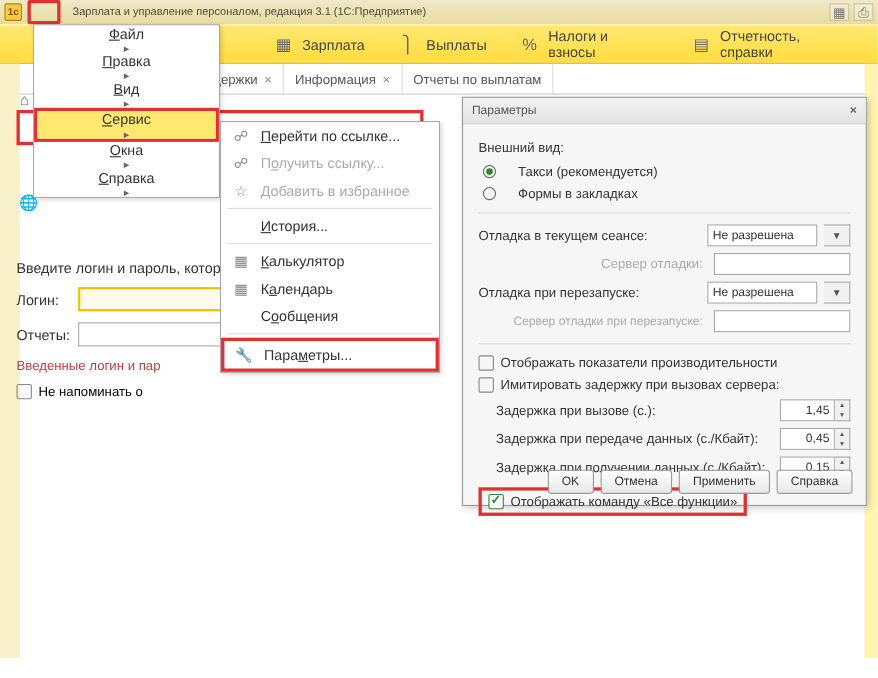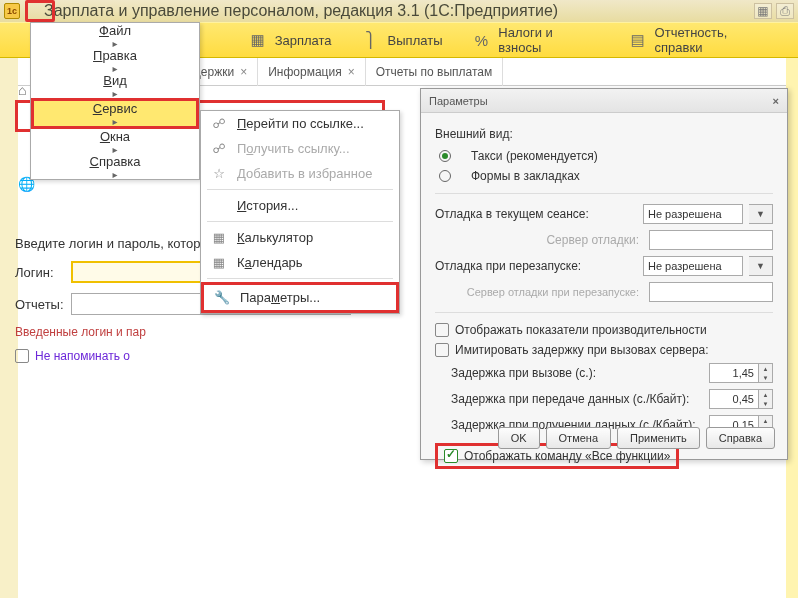--- a/index.html
+++ b/index.html
@@ -1,41 +1,41 @@
 <!DOCTYPE html>
 <html><head>
 <meta charset="utf-8">
 <style>
   * { box-sizing: border-box; margin: 0; padding: 0; font-family: Arial, sans-serif; }
   body { width: 798px; height: 616px; background: #fff; position: relative; overflow: hidden; font-size: 12px; color: #333; }
 
-  .titlebar { height: 22px; background: linear-gradient(#f0e8c8,#e8dca0); display: flex; align-items: center; padding: 0 4px; gap: 24px; }
+  .titlebar { height: 22px; background: linear-gradient(#f0e8c8,#e8dca0); display: flex; align-items: center; padding: 0 4px; gap: 0; }
   .app-icon { width: 16px; height: 16px; background: #f7c948; border: 1px solid #b08a00; border-radius: 2px; display: flex; align-items: center; justify-content: center; font-size: 9px; font-weight: bold; color: #8a4a00; }
-  .title-text { font-size: 16px; color: #4a4a3a; }
+  .title-text { font-size: 10px; color: #4a4a3a; margin-left: 46px; }
   .titlebar-right { margin-left: auto; display: flex; gap: 4px; }
   .tb-btn { width: 18px; height: 16px; background: rgba(255,255,255,.3); border: 1px solid #ccc0a0; display:flex; align-items:center; justify-content:center; color:#777; }
 
   .ribbon { height: 36px; background: linear-gradient(#ffe870,#ffdc40); border-top: 1px solid #fff2a0; border-bottom: 1px solid #d4b800; display: flex; align-items: center; padding: 0 20px; gap: 30px; }
   .ribbon-item { display: flex; align-items: center; gap: 8px; font-size: 13px; color: #444; }
   .ribbon-icon { width: 18px; height: 16px; color: #666; display:flex; align-items:center; justify-content:center; font-size:15px; }
 
   .tabs { height: 28px; border-bottom: 1px solid #ccc; display: flex; align-items: center; padding-left: 20px; gap: 0; }
   .tab { height: 28px; padding: 0 10px; display: flex; align-items: center; gap: 6px; font-size: 12px; color: #555; border-right: 1px solid #ddd; }
   .tab-close { color: #888; font-size: 12px; }
   .tab-star { color: #f0c000; }
 
   .login-area { position: absolute; left: 15px; top: 198px; width: 380px; }
   .login-hl { border: 3px solid #e03030; padding: 8px; width: 370px; height: 32px; }
   .login-prompt { margin-top: 10px; font-size: 13px; color: #333; }
   .login-row { display: flex; align-items: center; margin-top: 10px; gap: 6px; }
   .login-label { width: 50px; font-size: 13px; }
   .login-input { width: 280px; height: 22px; border: 1px solid #aaa; padding: 0 4px; }
   .login-input.hl { border: 2px solid #f0c000; background: #fffbe8; }
   .login-note { color: #c04040; font-size: 12px; margin-top: 10px; }
-  .login-chk { display: flex; align-items: center; gap: 6px; margin-top: 10px; font-size: 12px; color: #6d28d9; }
+  .login-chk { display: flex; align-items: center; gap: 6px; margin-top: 10px; font-size: 12px; color: #000000; }
   .chkbox { width: 14px; height: 14px; border: 1px solid #888; border-radius: 2px; }
 
   .menu1 { position: absolute; left: 30px; top: 22px; width: 170px; background: #fff; border: 1px solid #aaa; box-shadow: 2px 2px 4px rgba(0,0,0,.15); }
   .menu1-item { height: 25px; display: flex; align-items: center; padding: 0 16px; font-size: 13px; color: #333; justify-content: space-between; flex-direction: column; }
   .menu1-item.hl { background: #ffe870; }
   .menu1 .hl-border { border: 3px solid #e03030; }
   .underline { text-decoration: underline; }
   .arrow { color: #666; font-size: 10px; }
 
   .menu2 { position: absolute; left: 200px; top: 110px; width: 200px; background: #fff; border: 1px solid #aaa; box-shadow: 2px 2px 4px rgba(0,0,0,.15); }
@@ -200,20 +200,24 @@
     </div>
   <div class="menu2-sep"></div>
   <div class="menu2-item">
       <span class="menu2-icon">▦</span>
       <span><span class="underline">К</span>алькулятор</span>
     </div>
   <div class="menu2-item">
       <span class="menu2-icon">▦</span>
       <span>К<span class="underline">а</span>лендарь</span>
     </div>
+  <div class="menu2-item">
+      <span class="menu2-icon"></span>
+      <span>С<span class="underline">о</span>общения</span>
+    </div>
   <div class="menu2-sep"></div>
   <div class="hl-border">
     <div class="menu2-item">
         <span class="menu2-icon">🔧</span>
         <span>Пара<span class="underline">м</span>етры...</span>
       </div>
   </div>
 </div>
 
 <div class="dialog">

